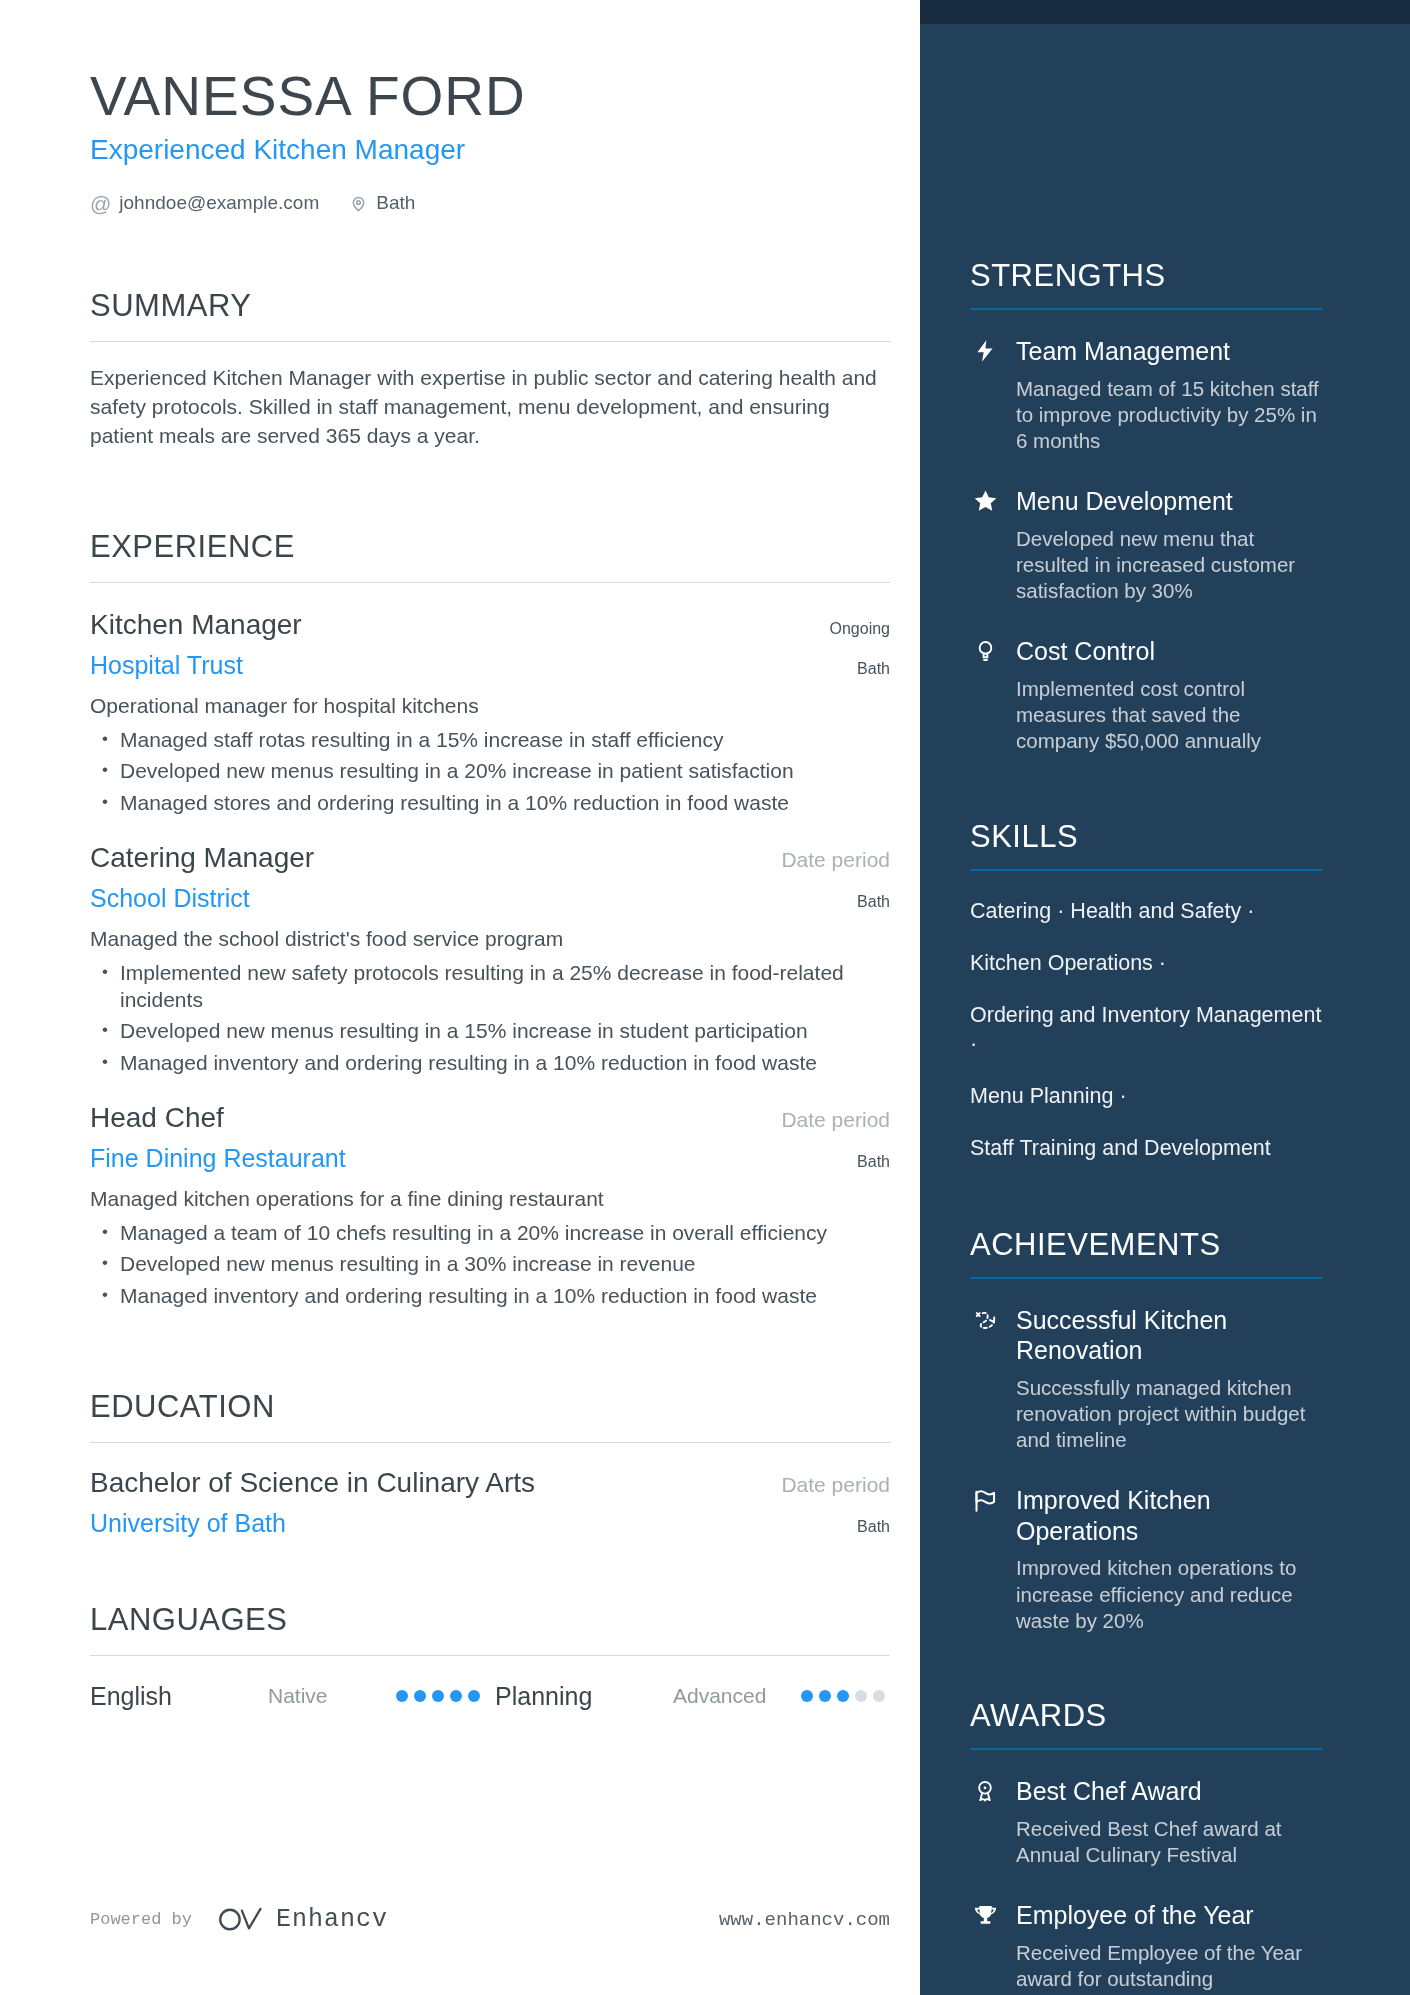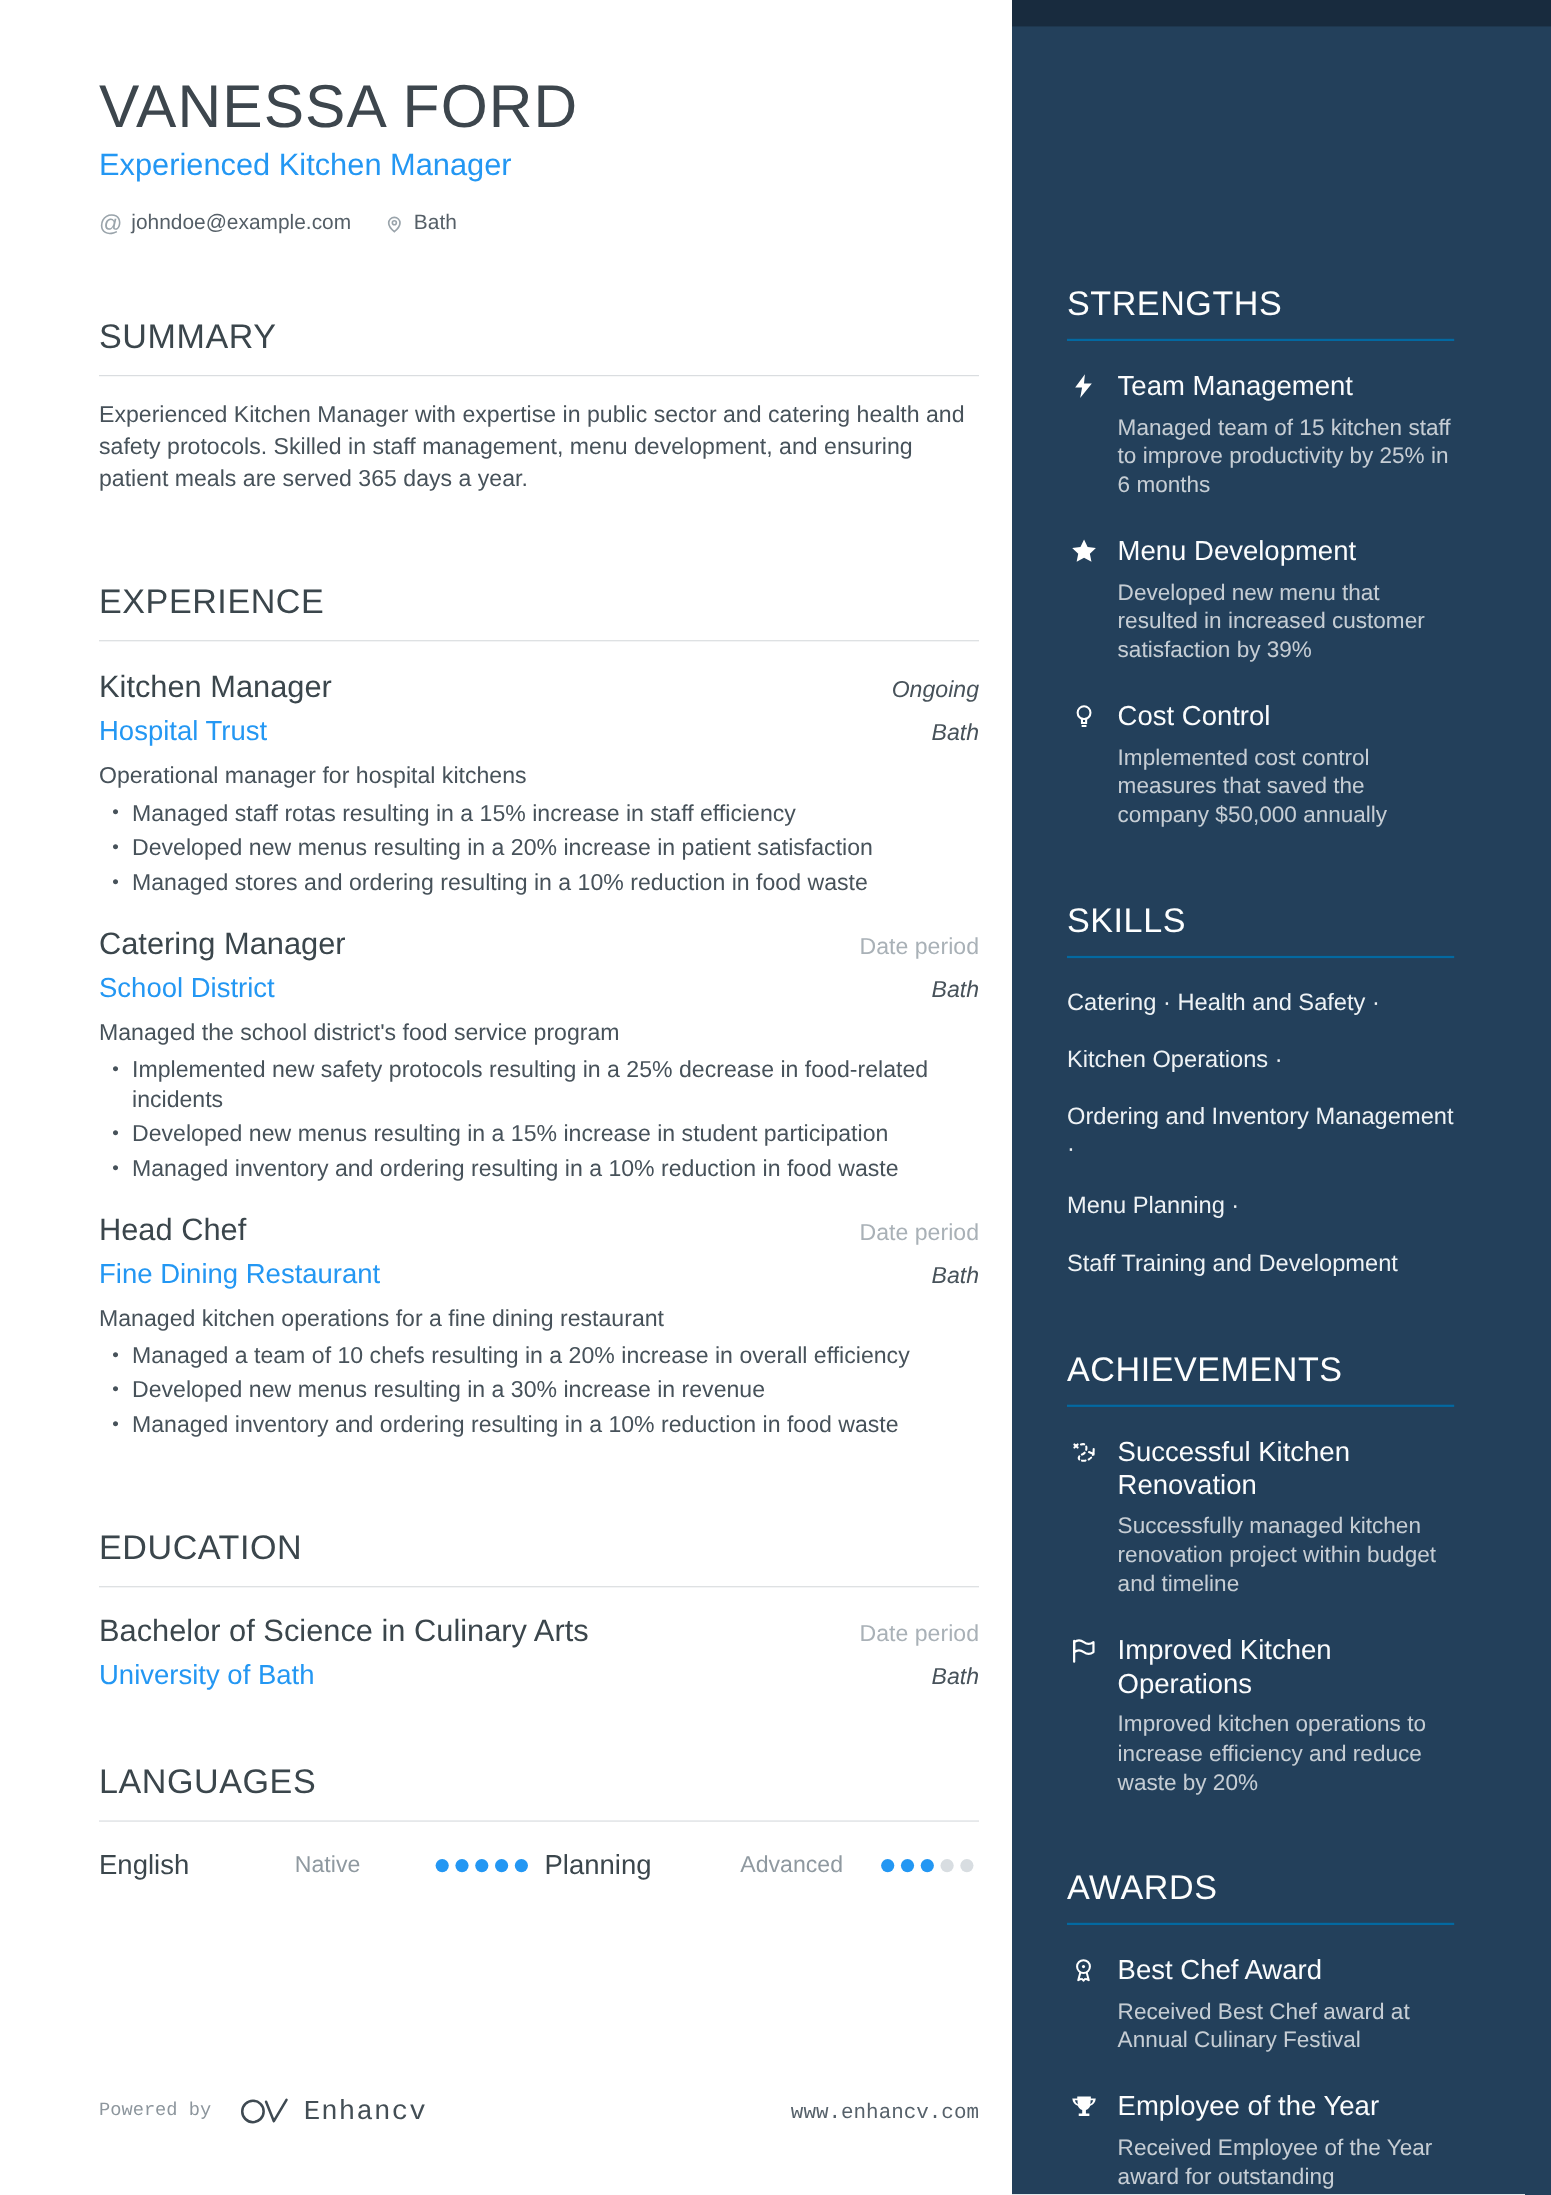--- a/index.html
+++ b/index.html
@@ -19,21 +19,21 @@
 
   .section { margin-top:74px; }
   .section-heading { font-size:31px; font-weight:400; letter-spacing:0.5px; color:#3b464c;
                      border-bottom:1px solid #d6dadd; padding-bottom:17px; }
 
   .summary-text { margin-top:22px; font-size:21px; line-height:1.38; color:#47525a; max-width:790px; }
 
   .xp-item { margin-top:26px; margin-bottom:20px; }
   .xp-head { display:flex; justify-content:space-between; align-items:baseline; }
   .xp-title { font-size:28px; color:#3b464c; font-weight:400; }
-  .xp-meta-dark { font-size:21px; color:#47525a;font-style:italic; }
+  .xp-meta-dark { font-size:16px; color:#47525a; }
   .xp-meta-gray { font-size:21px; color:#a9b1b7; }
   .xp-sub { display:flex; justify-content:space-between; align-items:baseline; margin-top:10px; }
   .xp-company { font-size:25px; color:#2397f3; }
   .xp-desc { margin-top:14px; font-size:21px; color:#47525a; }
   .bullets { margin-top:8px; }
   .bullet-row { display:flex; font-size:21px; line-height:1.3; color:#47525a; margin-top:4px; }
   .bullet-dot { width:30px; min-width:30px; text-align:center; font-size:17px; padding-top:2px; }
   .bullet-text { flex:1; }
 
   .edu-item { margin-top:24px; }
@@ -255,21 +255,21 @@
       </div>
 
       <div class="sb-item">
         <span class="sb-icon">
           <svg width="27" height="27" viewBox="0 0 24 24">
               <path d="M12 2.2l2.9 6.1 6.7.8-4.9 4.5 1.3 6.6L12 16.9l-6 3.3 1.3-6.6-4.9-4.5 6.7-.8z" fill="#ffffff"></path>
             </svg>
         </span>
         <div class="sb-body">
           <div class="sb-title">Menu Development</div>
-          <div class="sb-desc">Developed new menu that resulted in increased customer satisfaction by 39%</div>
+          <div class="sb-desc">Developed new menu that resulted in increased customer satisfaction by 30%</div>
         </div>
       </div>
 
       <div class="sb-item">
         <span class="sb-icon">
           <svg width="25" height="26" viewBox="0 0 24 24" fill="none" stroke="#ffffff" stroke-width="1.8" stroke-linecap="round">
             <circle cx="12" cy="9" r="5.6"></circle>
             <path d="M10.2 14.2 L10.2 18 H13.8 L13.8 14.2"></path>
             <path d="M10.6 20.6 H13.4"></path>
           </svg>

